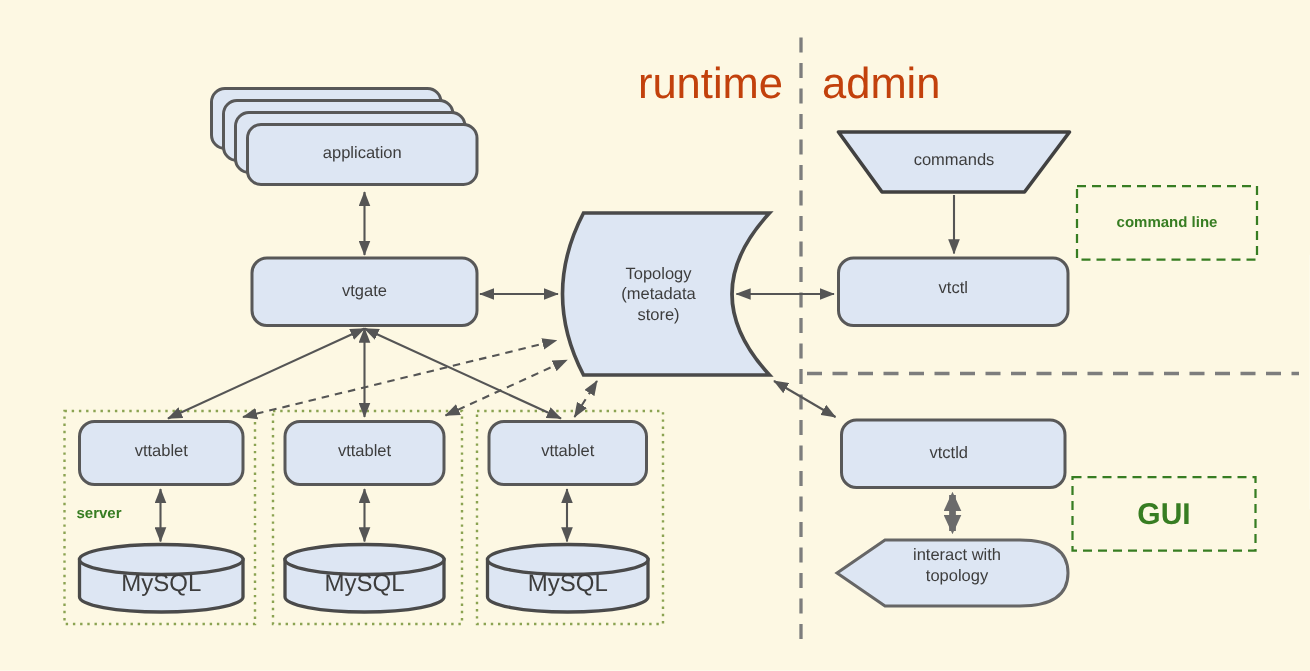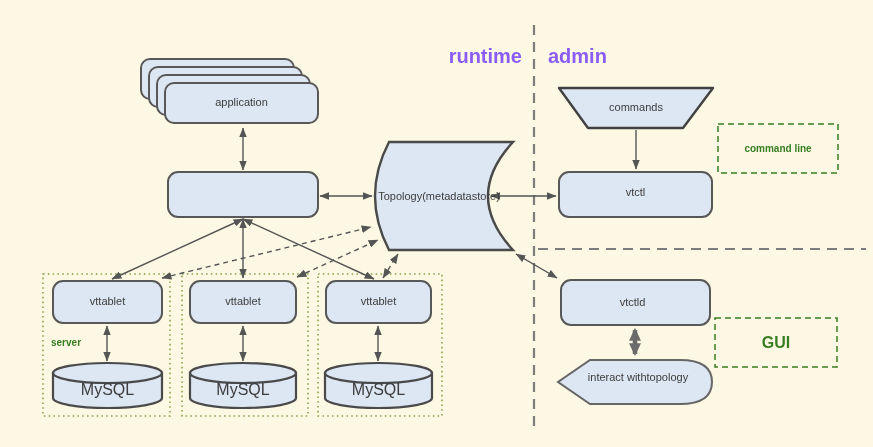--- a/index.html
+++ b/index.html
@@ -13,24 +13,24 @@
   svg.layer{position:absolute;left:0;top:0;}
   .lbl{
     position:absolute;
     display:flex;align-items:center;justify-content:center;
     text-align:center;
     color:#3d3d3d;
     font-size:11px;
     line-height:1.2;
     white-space:nowrap;
   }
-  .lbl-col{flex-direction:row;}
-  .section-title{font-size:20px;font-weight:bold;color:#8b5cf6;}
+  .lbl-col{flex-direction:column;}
+  .section-title{font-size:29px;font-weight:normal;color:#c2410c;}
   .green-note{font-weight:bold;color:#377d22;font-size:10px;}
-  .gui-note{font-size:16px;}
+  .gui-note{font-size:20px;}
 </style>
 </head>
 <body>
 
 <div class="canvas">
 
   <svg class="layer" width="873" height="447" viewBox="0 0 873 447">
     <defs>
       <marker id="arr" markerUnits="userSpaceOnUse" markerWidth="10" markerHeight="8" viewBox="0 0 9 7" refX="8.5" refY="3.5" orient="auto-start-reverse">
         <path d="M0,0 L9,3.5 L0,7 Z" fill="#555555"></path>
@@ -103,20 +103,21 @@
       <line x1="383" y1="278" x2="398" y2="254" marker-start="url(#arr)" marker-end="url(#arr)"></line>
     </g>
 
     <line x1="635" y1="330" x2="635" y2="354" stroke="#6b6b6b" stroke-width="4.5" marker-start="url(#arrBig)" marker-end="url(#arrBig)"></line>
   </svg>
 
   <div class="lbl section-title" style="left:400px;top:43px;width:122px;height:26px;justify-content:flex-end;">runtime</div>
   <div class="lbl section-title" style="left:548px;top:43px;width:122px;height:26px;justify-content:flex-start;">admin</div>
 
   <div class="lbl" style="left:165px;top:83px;width:153px;height:40px;">application</div>
+  <div class="lbl" style="left:168px;top:172px;width:150px;height:45px;">vtgate</div>
 
   <div class="lbl lbl-col" style="left:384px;top:164px;width:110px;height:66px;">
     <span>Topology</span>
     <span>(metadata</span>
     <span>store)</span>
   </div>
 
   <div class="lbl" style="left:559px;top:88px;width:154px;height:40px;">commands</div>
   <div class="lbl" style="left:559px;top:172px;width:153px;height:42px;">vtctl</div>
   <div class="lbl" style="left:558px;top:280px;width:149px;height:45px;">vtctld</div>

